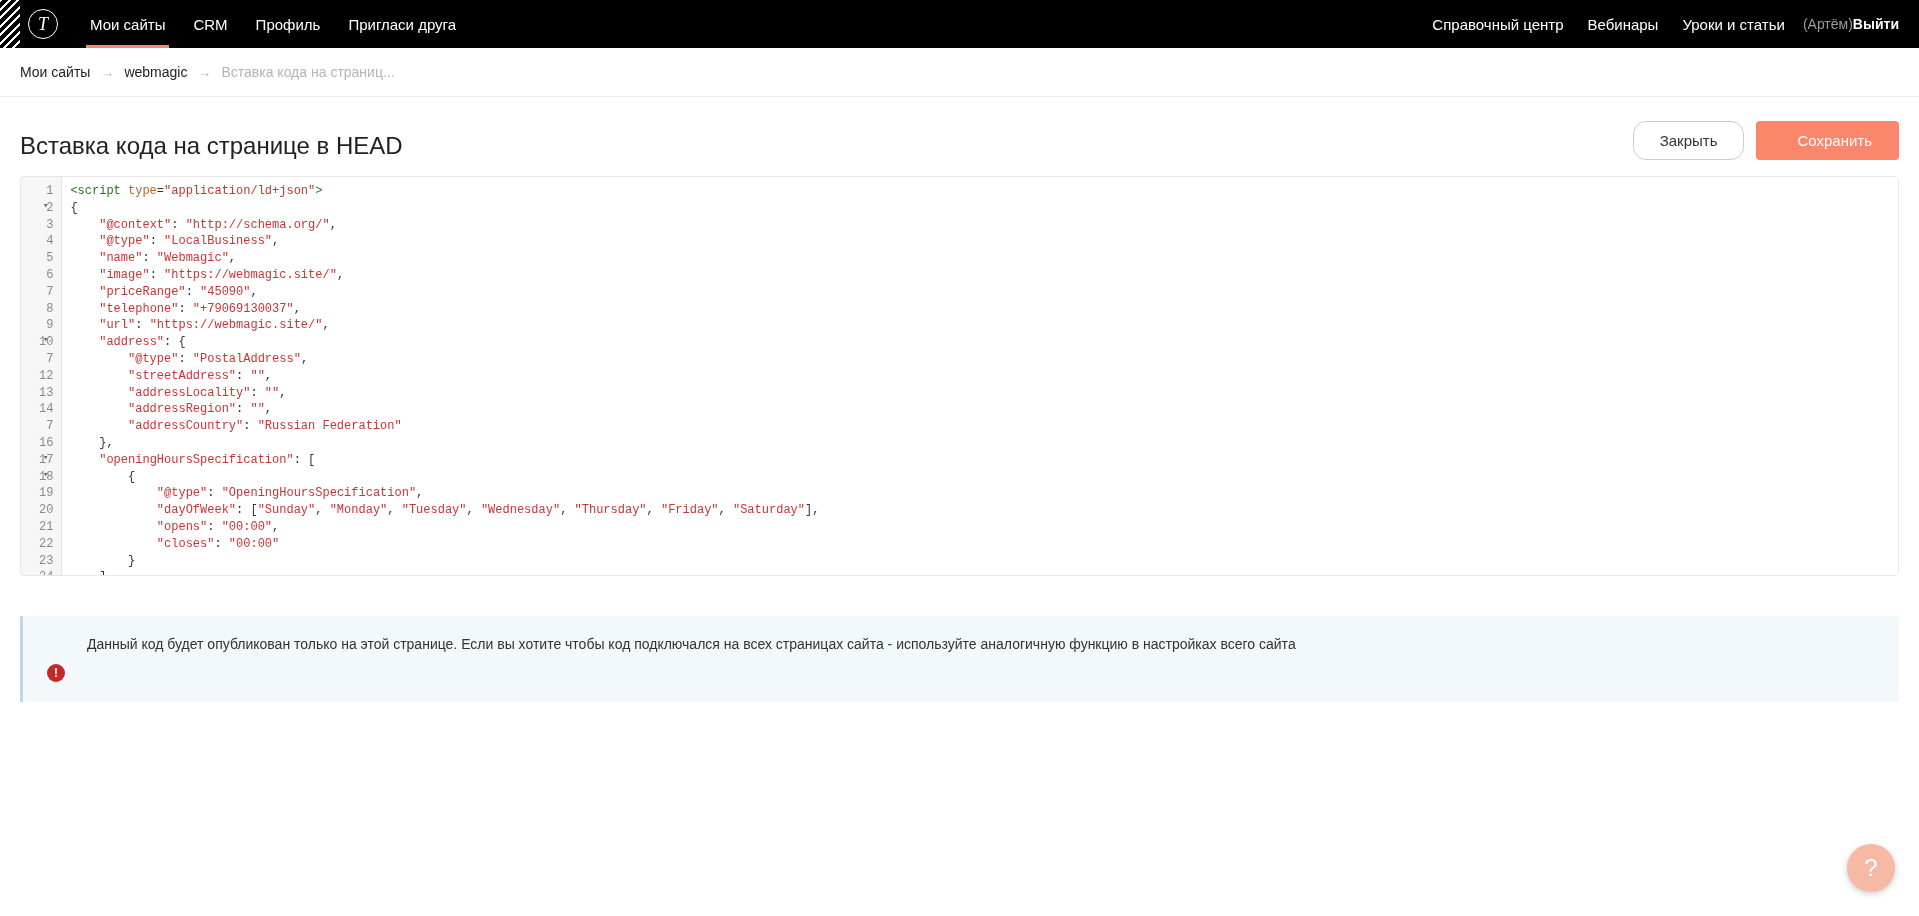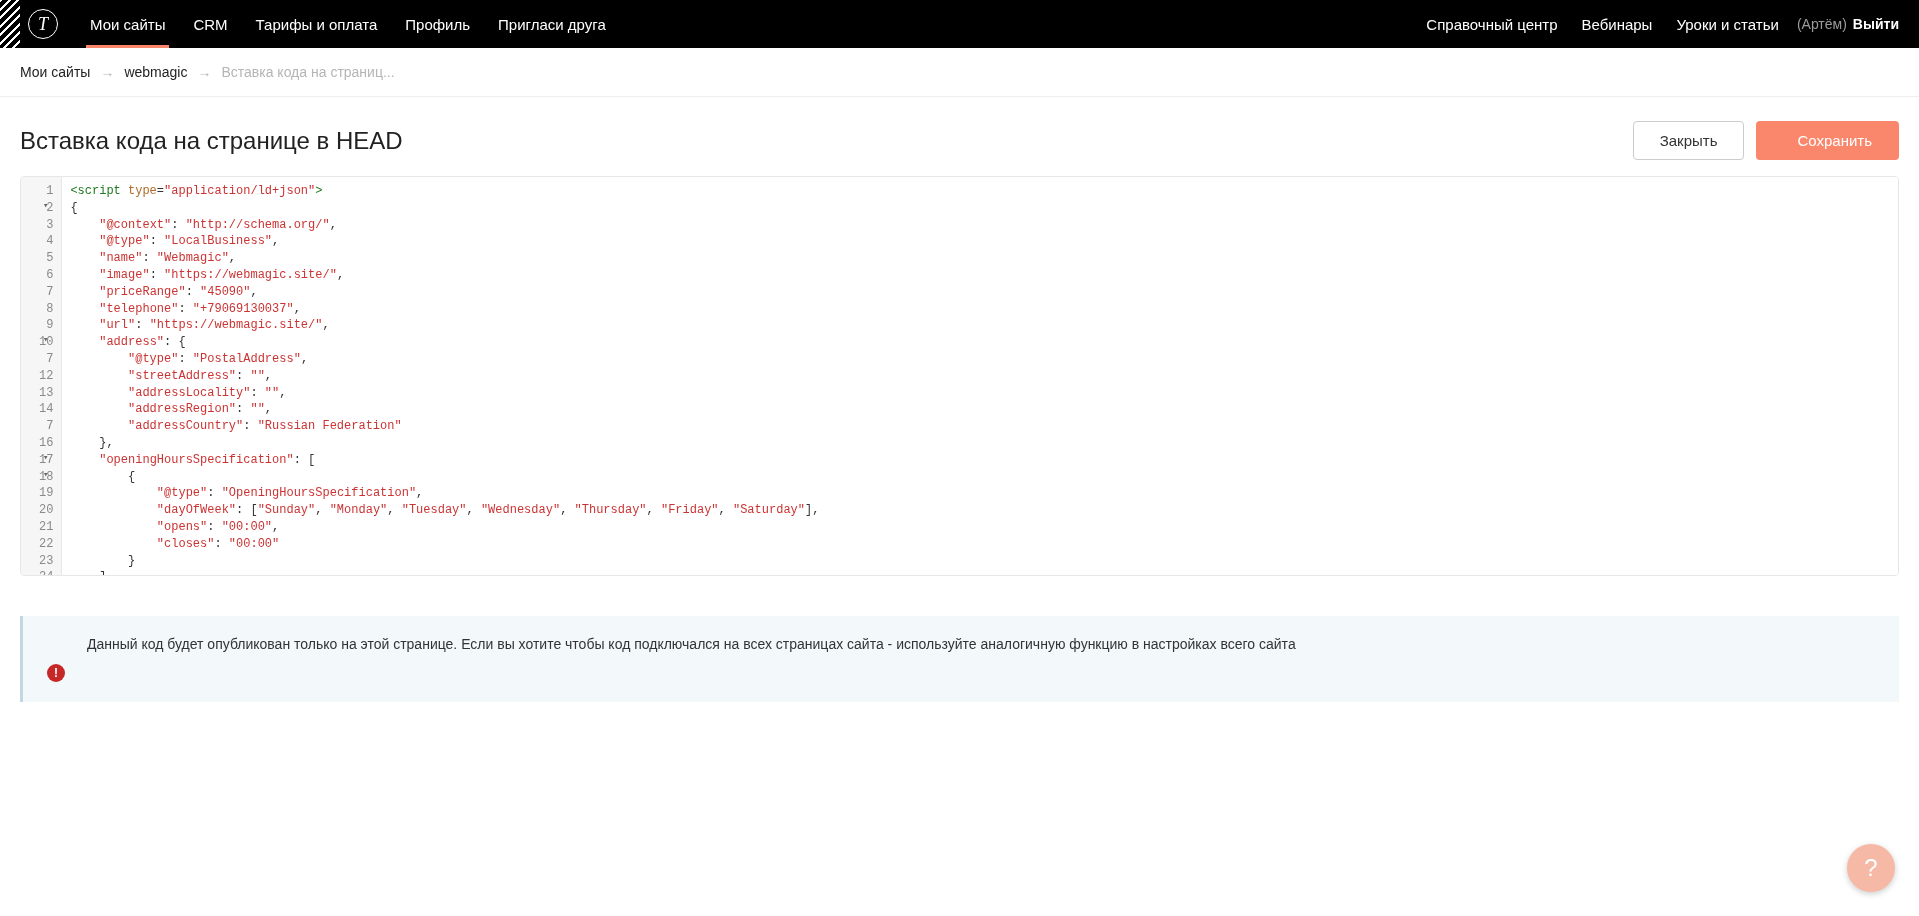--- a/index.html
+++ b/index.html
@@ -27,45 +27,45 @@
 .nav { display: flex; height: 100%; }
 .nav-item {
   display: flex; align-items: center; padding: 0 14px; font-size: 15px; color: #fff;
   cursor: pointer; height: 100%; position: relative;
 }
 .nav-item.active::after {
   content:""; position:absolute; left:10px; right:10px; bottom:0; height:3px; background:#fa876b;
 }
 .header-right { display: flex; align-items: center; gap: 18px; }
 .header-link { font-size: 15px; color: #fff; cursor: pointer; }
-.user-wrap { display: flex; align-items: flex-end; gap: 6px; }
+.user-wrap { display: flex; align-items: flex-end; }
 .user-name { color: #9b9b9b; }
 .user-logout { cursor: pointer; font-weight: 600; }
 
 
 .breadcrumbs {
   display: flex; align-items: center; gap: 10px;
   padding: 16px 20px; border-bottom: 1px solid #eee; font-size: 14px;
 }
 .bc-item { cursor: pointer; }
 .bc-item.muted { color: #b5b5b5; cursor: default; text-align: right; }
 .bc-arrow { color: #b5b5b5; }
 
 
 .title-row {
-  display: flex; align-items: center; justify-content: space-between;
+  display: flex; align-items: flex-end; justify-content: space-between;
   padding: 24px 20px 16px;
 }
 .page-title { font-size: 24px; font-weight: 400; }
 .btn-row { display: flex; gap: 12px; }
 .btn {
   padding: 10px 26px; border-radius: 4px; font-size: 15px; cursor: pointer;
   border: 1px solid transparent;
 }
-.btn-secondary { background: #fff; border-color: #ccc; color: #333; }
+.btn-secondary { background: #fff; border-color: #ccc; color: #333; border-radius: 13px; }
 .btn-primary { background: #fa876b; color: #fff; padding-left: 40px; }
 
 
 .editor-wrap { padding: 0 20px 24px; }
 .editor {
   border: 1px solid #e7e7e7; border-radius: 4px; display: flex; height: 400px; overflow: hidden;
   font-family: Consolas, 'Courier New', monospace; font-size: 12px; line-height: 1.4;
 }
 .gutter {
   background: #f6f6f6; color: #8a8a8a; text-align: right;
@@ -108,21 +108,20 @@
 
 <header class="header">
   <div class="header-left">
     <div class="logo-wrap">
       <div class="logo-pattern"></div>
       <div class="logo-circle">T</div>
     </div>
     <nav class="nav" id="nav">
         <div class="nav-item active">Мои сайты</div>
         <div class="nav-item">CRM</div>
-        <div class="nav-item">Тарифы и оплата</div>
         <div class="nav-item">Профиль</div>
         <div class="nav-item">Пригласи друга</div>
       </nav>
   </div>
   <div class="header-right">
     <div id="right-links" style="display:flex;gap:24px">
         <span class="header-link">Справочный центр</span>
         <span class="header-link">Вебинары</span>
         <span class="header-link">Уроки и статьи</span>
       </div>

